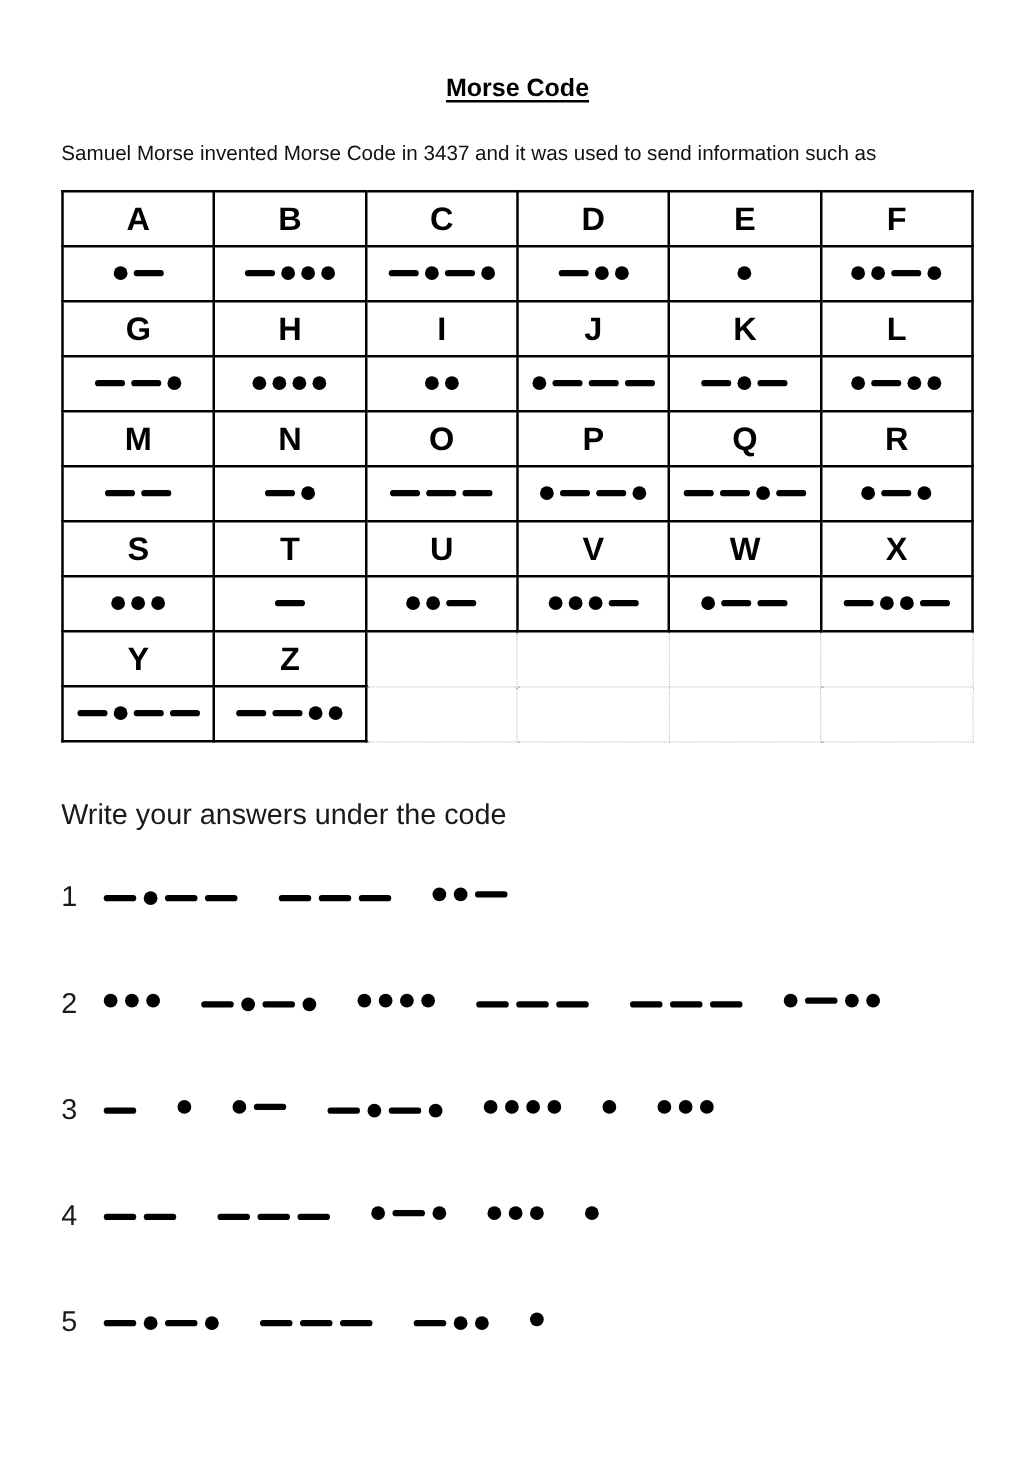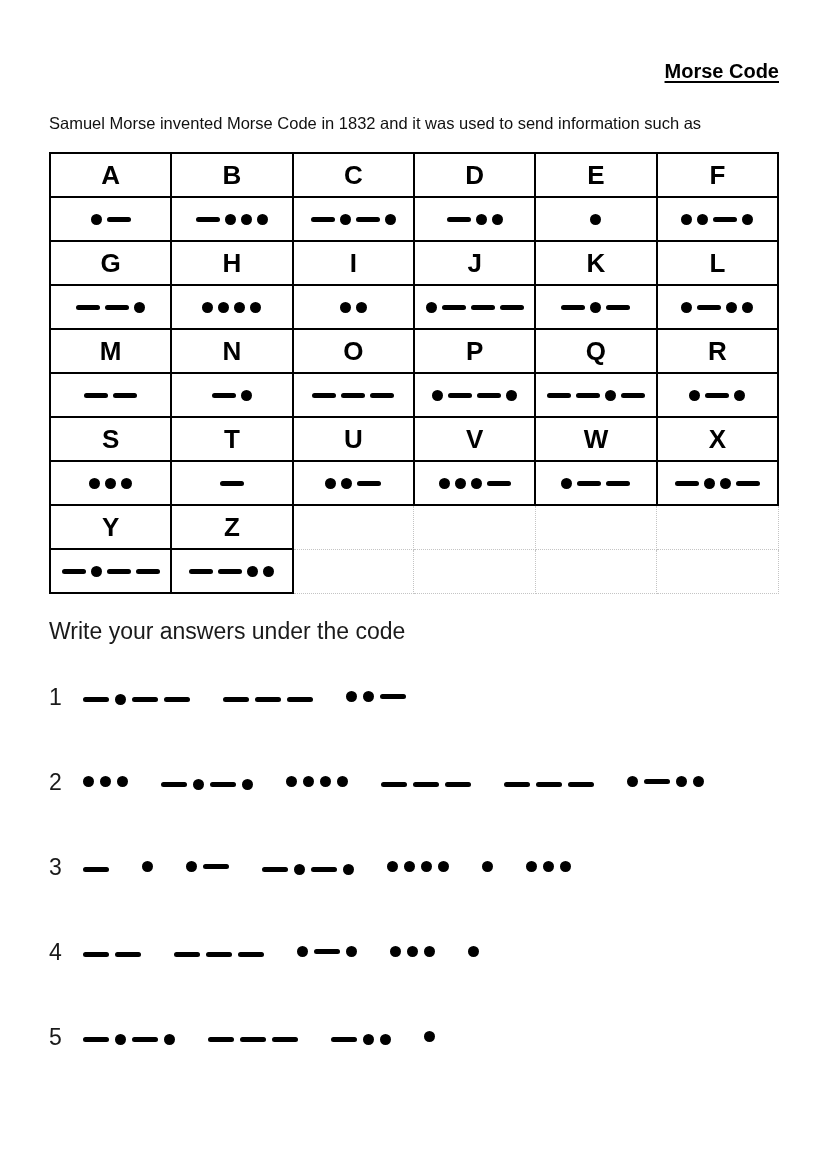--- a/index.html
+++ b/index.html
@@ -12,21 +12,21 @@
     position: relative;
     overflow: hidden;
   }
   .page {
     width: 828px;
     height: 1171px;
     padding: 60px 49px 0 49px;
     background: #ffffff;
   }
   .doc-title {
-    text-align: right;
+    text-align: center;
     font-size: 20px;
     font-weight: bold;
     text-decoration: underline;
     text-decoration-thickness: 2px;
     text-underline-offset: 3px;
     text-decoration-skip-ink: none;
     margin-bottom: 26px;
   }
   .intro {
     font-size: 16.5px;
@@ -60,21 +60,21 @@
   .dot, .dash {
     display: inline-block;
     vertical-align: middle;
     background: #000;
     margin: 0 2.5px;
   }
   .dot  { width: 11px; height: 11px; border-radius: 50%; }
   .dash { width: 24px; height: 5px;  border-radius: 2.5px; }
 
   .answers-heading {
-    margin-top: 24px;
+    margin-top: 44px;
     font-size: 23px;
     color: #1a1a1a;
   }
   .answer-line {
     display: flex;
     align-items: center;
     height: 30px;
     margin-top: 55px;
   }
   .answer-line.first { margin-top: 37px; }
@@ -93,21 +93,21 @@
   .answer-line .dot, .answer-line .dash { margin: 0 3px; }
 </style>
 </head>
 <body>
 
 <div class="page">
 
   <div class="doc-title">Morse Code</div>
 
   <div class="intro">
-    <div>Samuel Morse invented Morse Code in 1832 and it was used to send information such as</div>
+    <div>Samuel Morse invented Morse Code in 3437 and it was used to send information such as</div>
   </div>
 
   <table class="morse-table">
     <tbody>
       <tr>
         <td class="letter-cell">A</td>
         <td class="letter-cell">B</td>
         <td class="letter-cell">C</td>
         <td class="letter-cell">D</td>
         <td class="letter-cell">E</td>

